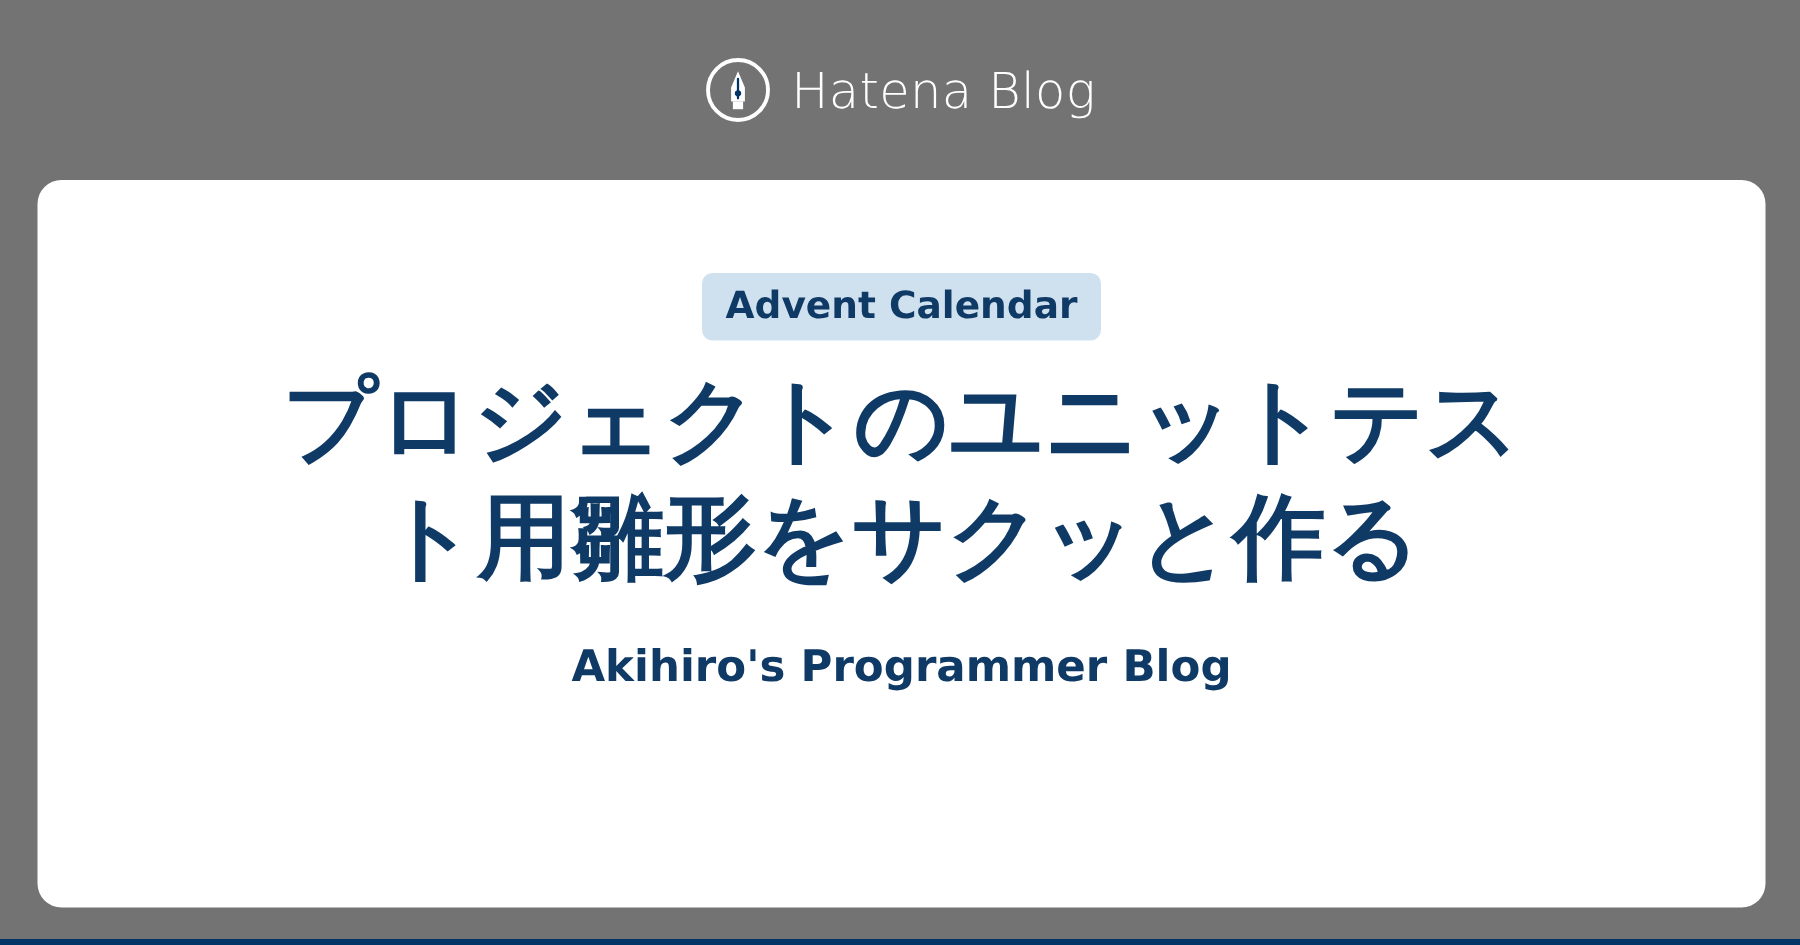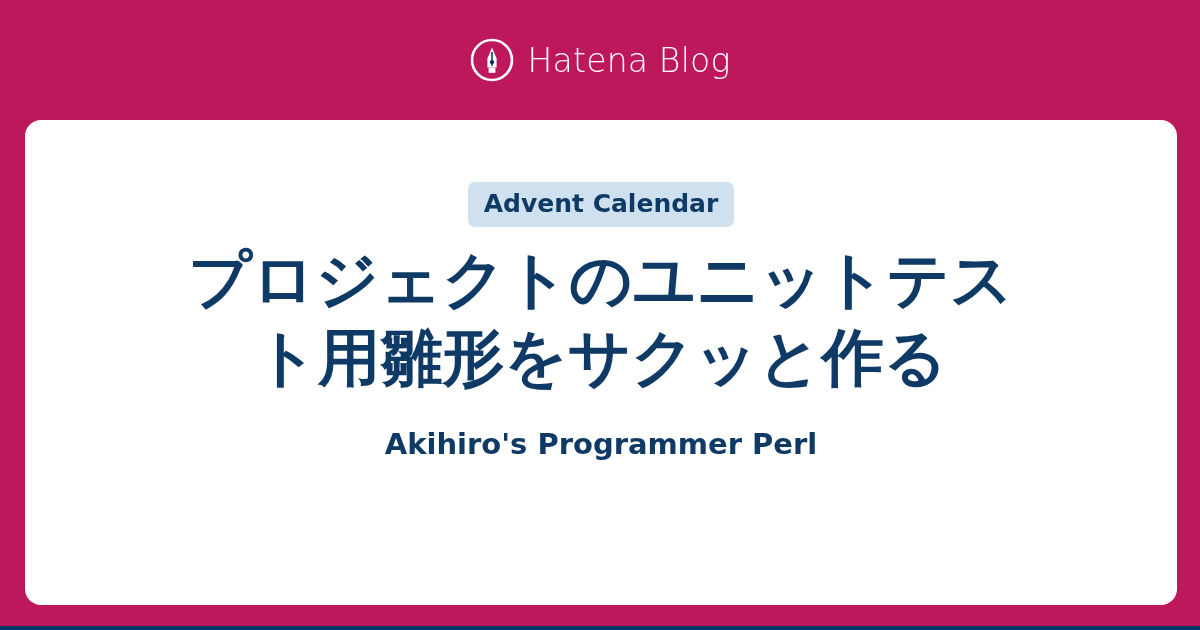--- a/index.html
+++ b/index.html
@@ -12,21 +12,21 @@
     overflow: hidden;
     background: #003366;
     font-family: "Liberation Sans", "DejaVu Sans", sans-serif;
     -webkit-font-smoothing: antialiased;
   }
 
   .og-root {
     position: relative;
     width: 1200px;
     height: 626px;
-    background: #be185d;
+    background: #737373;
     box-sizing: border-box;
   }
 
   
   .site-header {
     position: absolute;
     top: 0;
     left: 0;
     width: 1200px;
     height: 120px;
@@ -139,17 +139,17 @@
   </div>
 
   <div class="entry-card">
 
     <div class="tag-list">
       <span class="tag">Advent Calendar</span>
     </div>
 
     <h1 class="entry-title">プロジェクトのユニットテスト用雛形をサクッと作る</h1>
 
-    <div class="blog-name">Akihiro's Programmer Perl</div>
+    <div class="blog-name">Akihiro's Programmer Blog</div>
 
   </div>
 
 </div>
 
 </body></html>

